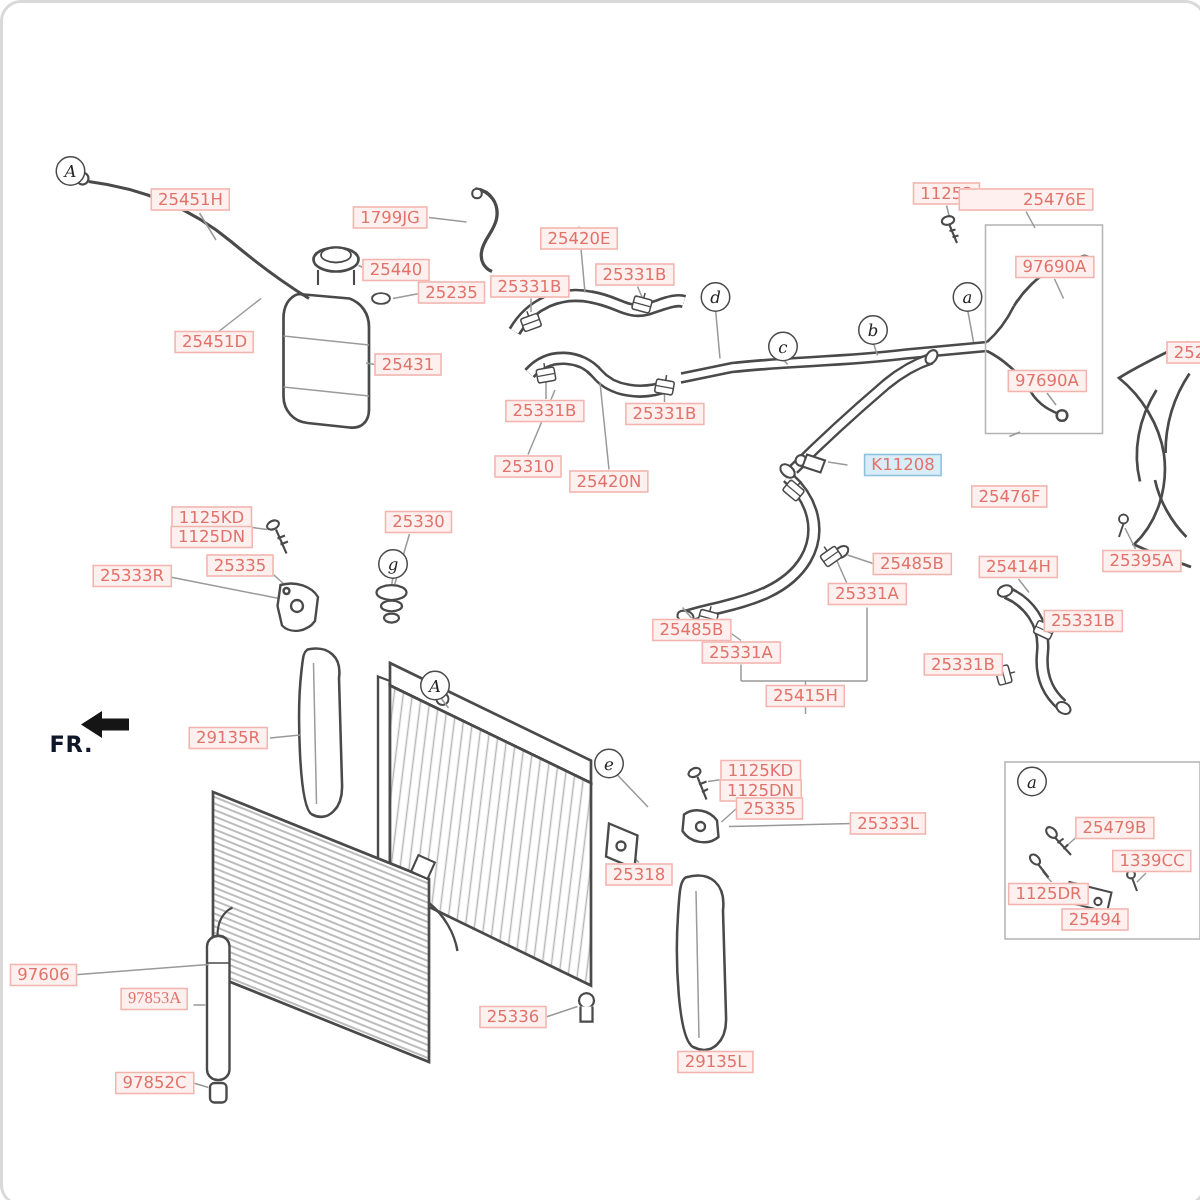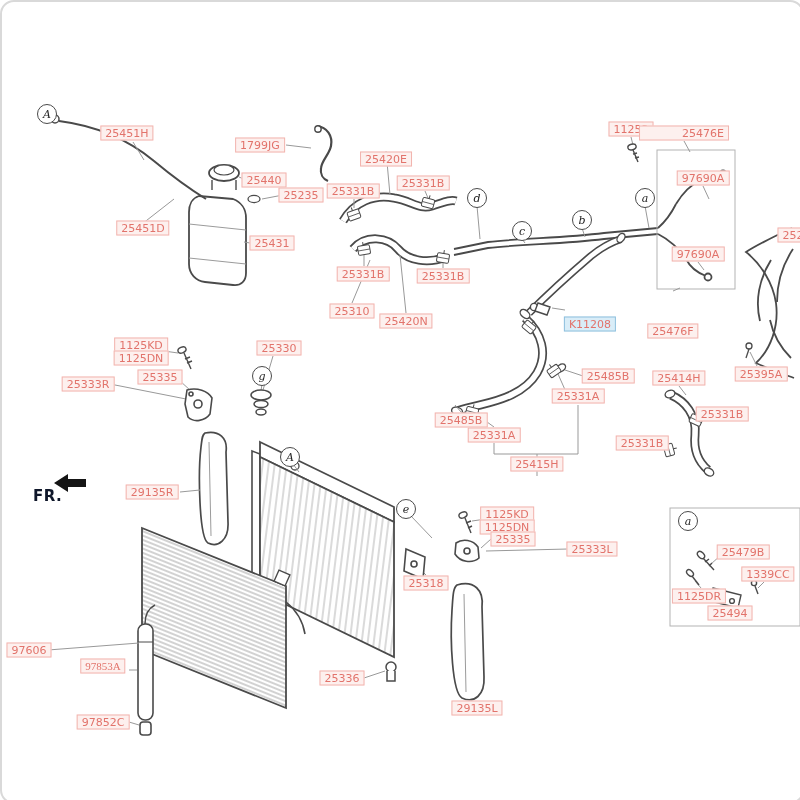--- a/index.html
+++ b/index.html
@@ -314,21 +314,21 @@
       <div class="plabel" style="left: 701px; top: 176px;">97690A</div>
       <div class="plabel" style="left: 113px; top: 226px; margin-left: 28px;">25451D</div>
       <div class="plabel" style="left: 270px; top: 241px;">25431</div>
       <div class="plabel" style="left: 696px; top: 252px;">97690A</div>
       <div class="plabel" style="left: 791px; top: 233px;">252</div>
       <div class="plabel" style="left: 361px; top: 272px;">25331B</div>
       <div class="plabel" style="left: 441px; top: 274px;">25331B</div>
       <div class="plabel" style="left: 671px; top: 297px; margin-top: 32px;">25476F</div>
       <div class="plabel" style="left: 350px; top: 309px;">25310</div>
       <div class="plabel" style="left: 404px; top: 319px;">25420N</div>
-      <div class="plabel highlight" style="left: 588px; top: 308px; margin-top: 14px;">K11208</div>
+      <div class="plabel highlight" style="left: 600px; top: 308px;">K11208</div>
       <div class="plabel" style="left: 139px; top: 343px;">1125KD</div>
       <div class="plabel" style="left: 139px; top: 356px;">1125DN</div>
       <div class="plabel" style="left: 277px; top: 346px;">25330</div>
       <div class="plabel" style="left: 606px; top: 374px;">25485B</div>
       <div class="plabel" style="left: 677px; top: 376px;">25414H</div>
       <div class="plabel" style="left: 759px; top: 372px;">25395A</div>
       <div class="plabel" style="left: 86px; top: 382px;">25333R</div>
       <div class="plabel" style="left: 158px; top: 375px;">25335</div>
       <div class="plabel" style="left: 576px; top: 394px;">25331A</div>
       <div class="plabel" style="left: 459px; top: 418px;">25485B</div>

